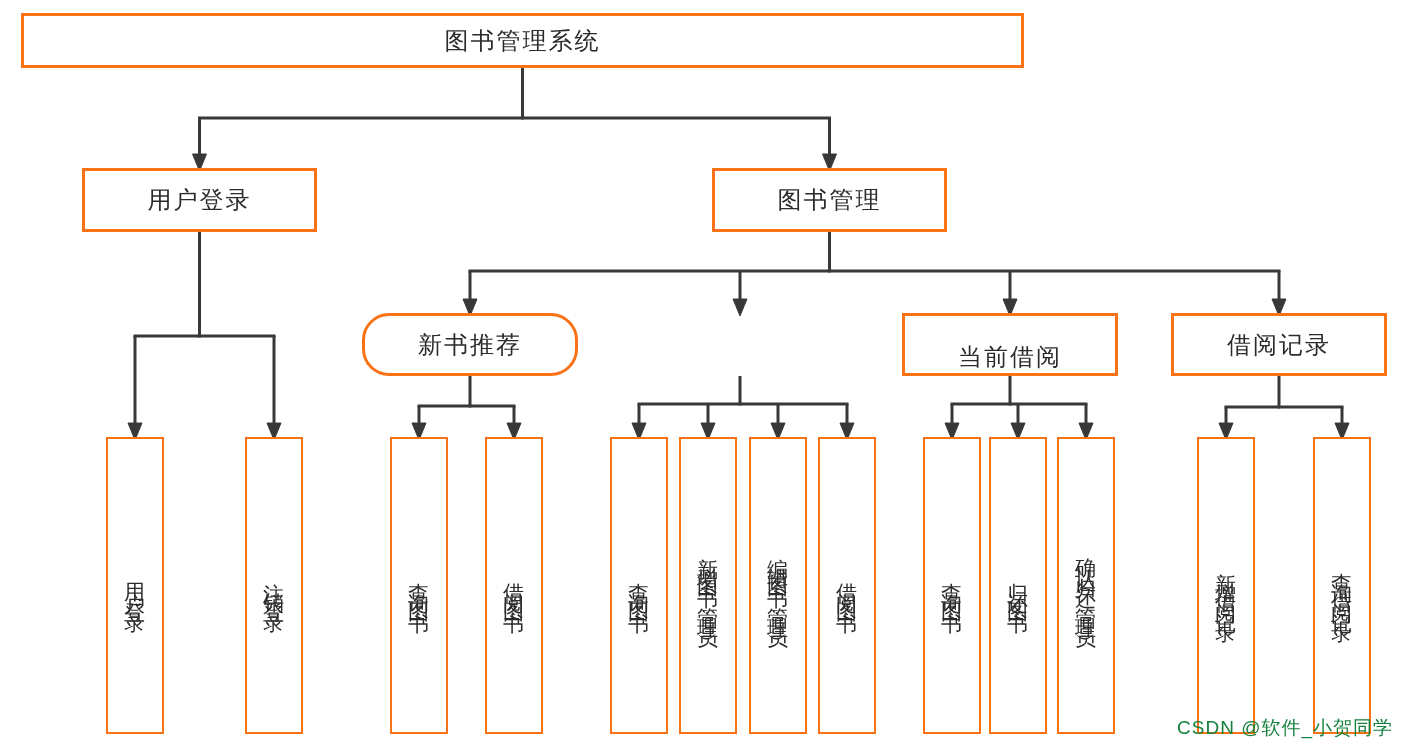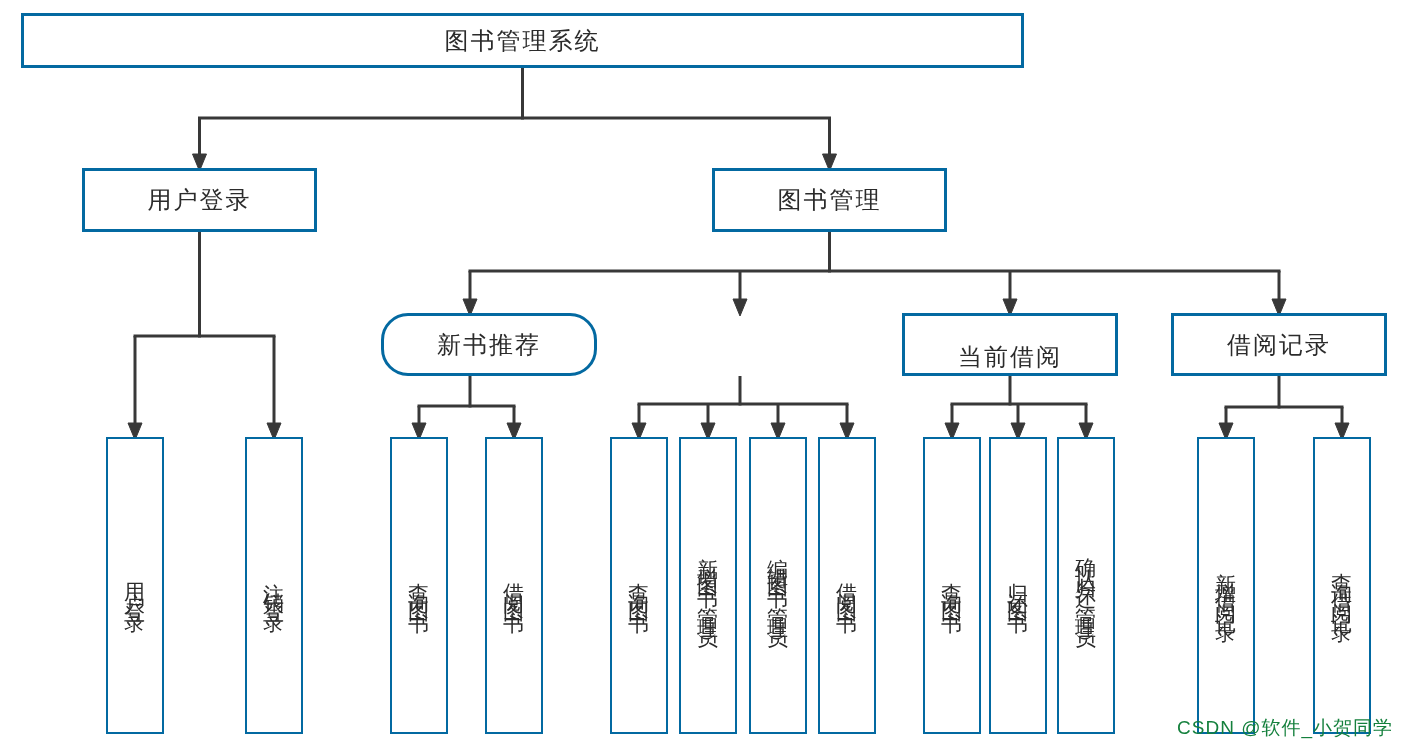--- a/index.html
+++ b/index.html
@@ -28,36 +28,36 @@
     stroke-width: 3;
   }
   .connector-layer polygon {
     fill: #383838;
     stroke: #383838;
   }
   .box {
     position: absolute;
     box-sizing: border-box;
     background: #ffffff;
-    border: 3px solid #0369a1;
+    border: 3px solid #f97316;
     display: flex;
     align-items: center;
     justify-content: center;
     color: #2b2b2b;
   }
   .h-label {
     font-size: 24px;
     letter-spacing: 2px;
     white-space: nowrap;
   }
   .root-box   { left: 21px;  top: 13px;  width: 1003px; height: 55px; }
   .login-box  { left: 82px;  top: 168px; width: 235px;  height: 64px; }
   .mgmt-box   { left: 712px; top: 168px; width: 235px;  height: 64px; text-align: center; }
   .l3-box     { top: 313px;  width: 216px; height: 63px; }
-  .g-recommend { left: 381px; border-radius: 27px; }
+  .g-recommend { left: 362px; border-radius: 27px; }
   .g-borrow    { left: 632px; }
   .g-current   { left: 902px; align-items: flex-end; }
   .g-records   { left: 1171px; }
   .leaf {
     top: 437px;
     width: 58px;
     height: 297px;
     border-width: 2.5px;
   }
   .leaf .v-label {

